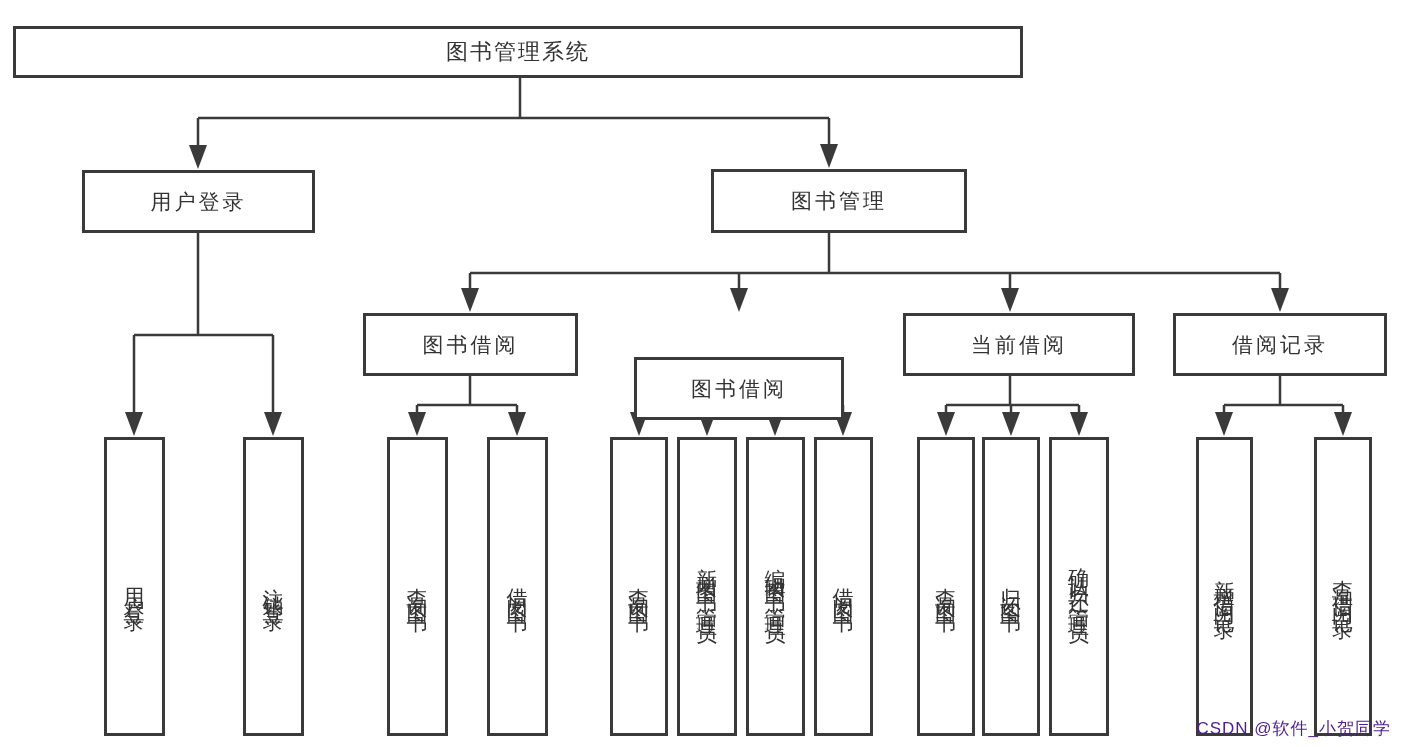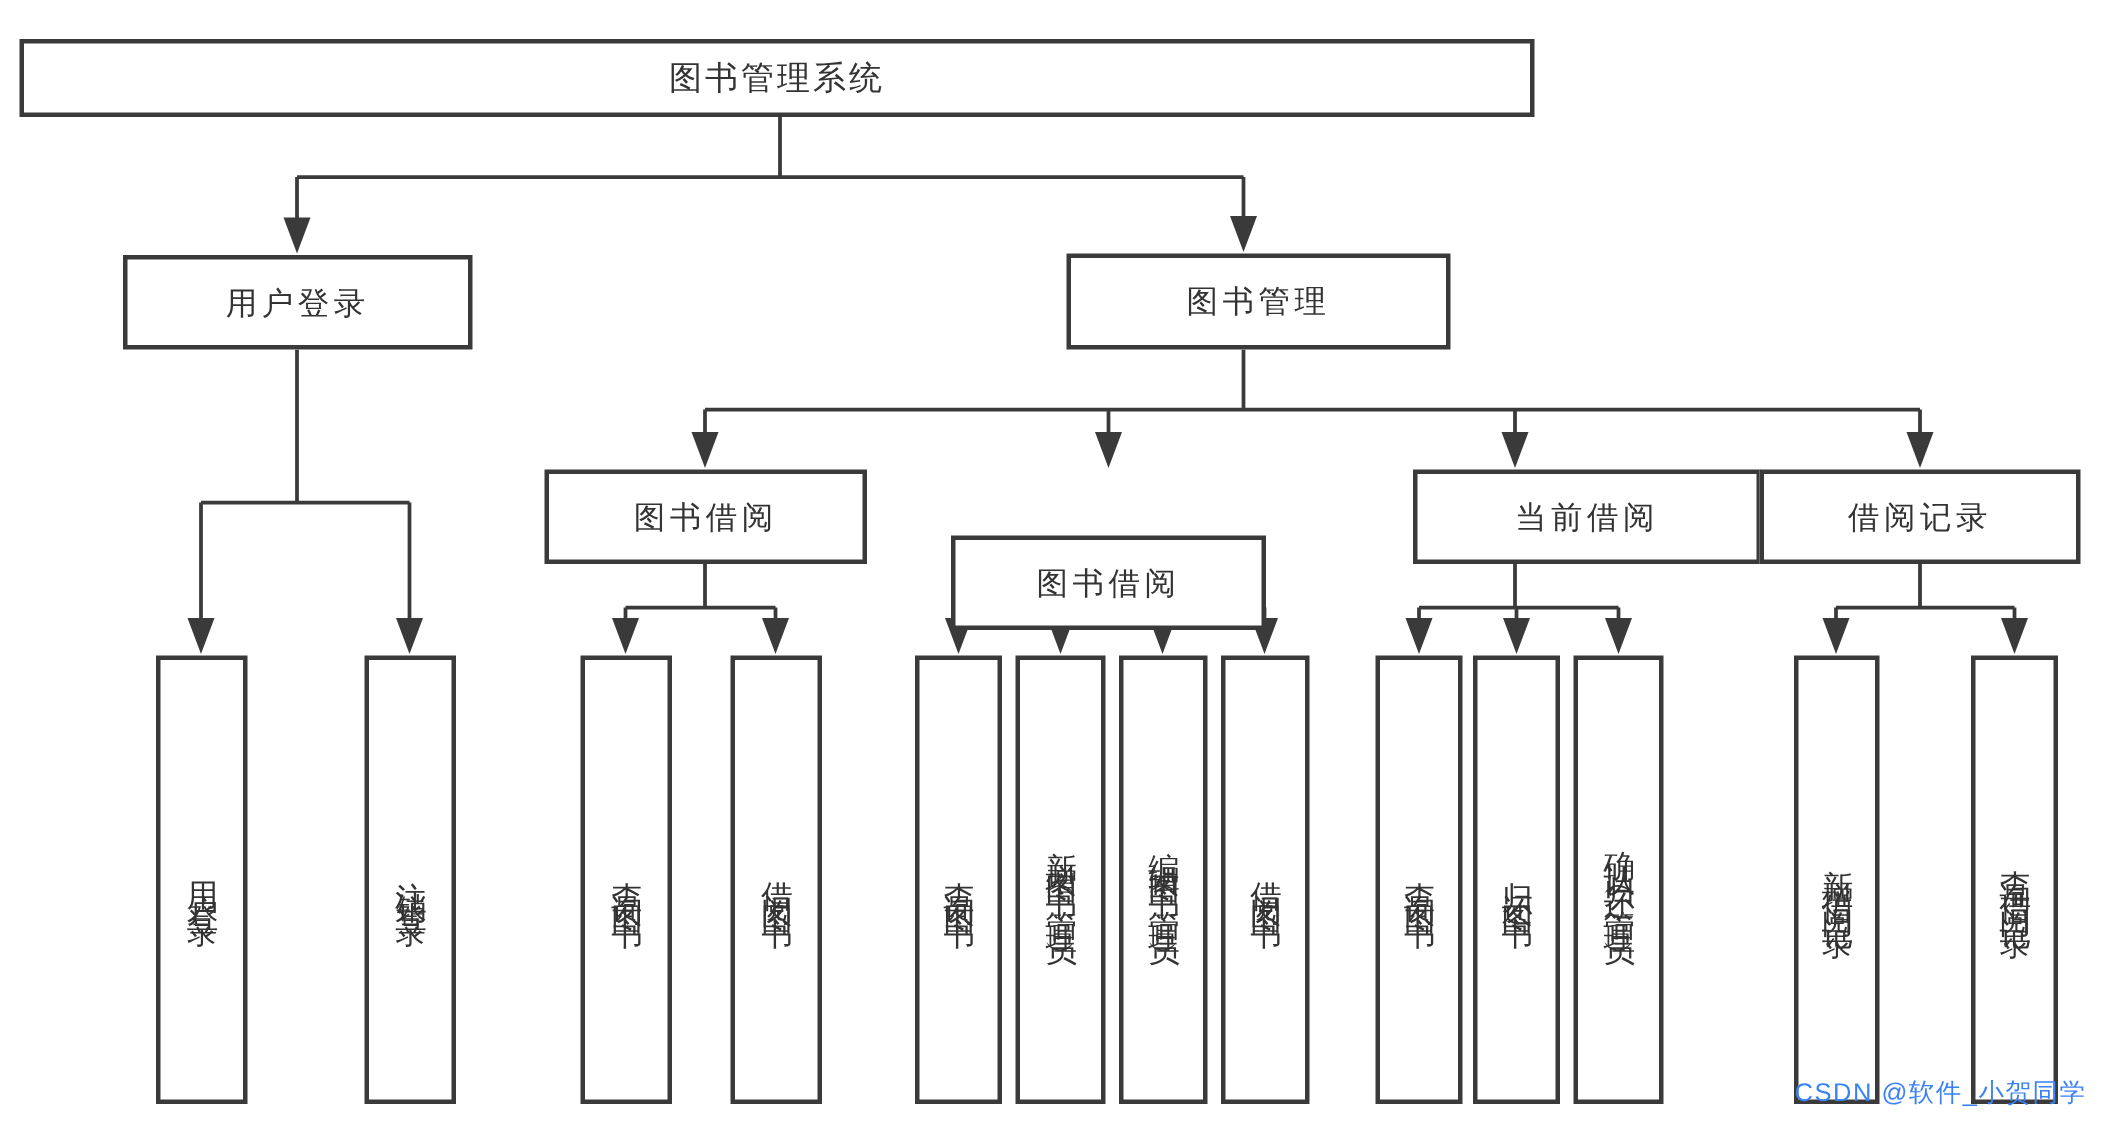--- a/index.html
+++ b/index.html
@@ -47,21 +47,21 @@
     text-orientation: mixed;
     font-size: 21px;
     letter-spacing: 8px;
     line-height: 1;
   }
   .watermark {
     position: absolute;
     right: 14px;
     bottom: 7px;
     font-size: 17px;
-    color: #3b82f6;
+    color: #4c1d95;
     letter-spacing: 1px;
     white-space: nowrap;
   }
 </style>
 </head>
 <body>
 
 <div class="canvas">
 
   <svg class="connectors" viewBox="0 0 1405 747" xmlns="http://www.w3.org/2000/svg">
@@ -123,21 +123,21 @@
     </g>
   </svg>
 
   <div class="box hbox root-box" style="left:13px; top:14px; width:1010px; height:52px;margin-top:12px;">图书管理系统</div>
 
   <div class="box hbox" style="left:82px; top:170px; width:233px; height:63px;">用户登录</div>
   <div class="box hbox" style="left:711px; top:169px; width:256px; height:64px;">图书管理</div>
 
   <div class="box hbox" style="left:363px; top:313px; width:215px; height:63px;">图书借阅</div>
   <div class="box hbox" style="left:634px; top:313px; width:210px; height:63px;margin-top:44px;">图书借阅</div>
-  <div class="box hbox" style="left:903px; top:313px; width:232px; height:63px;margin-left:39px;">当前借阅</div>
+  <div class="box hbox" style="left:903px; top:313px; width:232px; height:63px;">当前借阅</div>
   <div class="box hbox" style="left:1173px; top:313px; width:214px; height:63px;">借阅记录</div>
 
   <div class="box vbox" style="left:104px; top:437px; width:61px; height:299px;">用户登录</div>
   <div class="box vbox" style="left:243px; top:437px; width:61px; height:299px;">注销登录</div>
 
   <div class="box vbox" style="left:387px; top:437px; width:61px; height:299px;">查询图书</div>
   <div class="box vbox" style="left:487px; top:437px; width:61px; height:299px;">借阅图书</div>
 
   <div class="box vbox" style="left:610px; top:437px; width:58px; height:299px;">查询图书</div>
   <div class="box vbox" style="left:677px; top:437px; width:60px; height:299px;">新增图书（管理员）</div>

